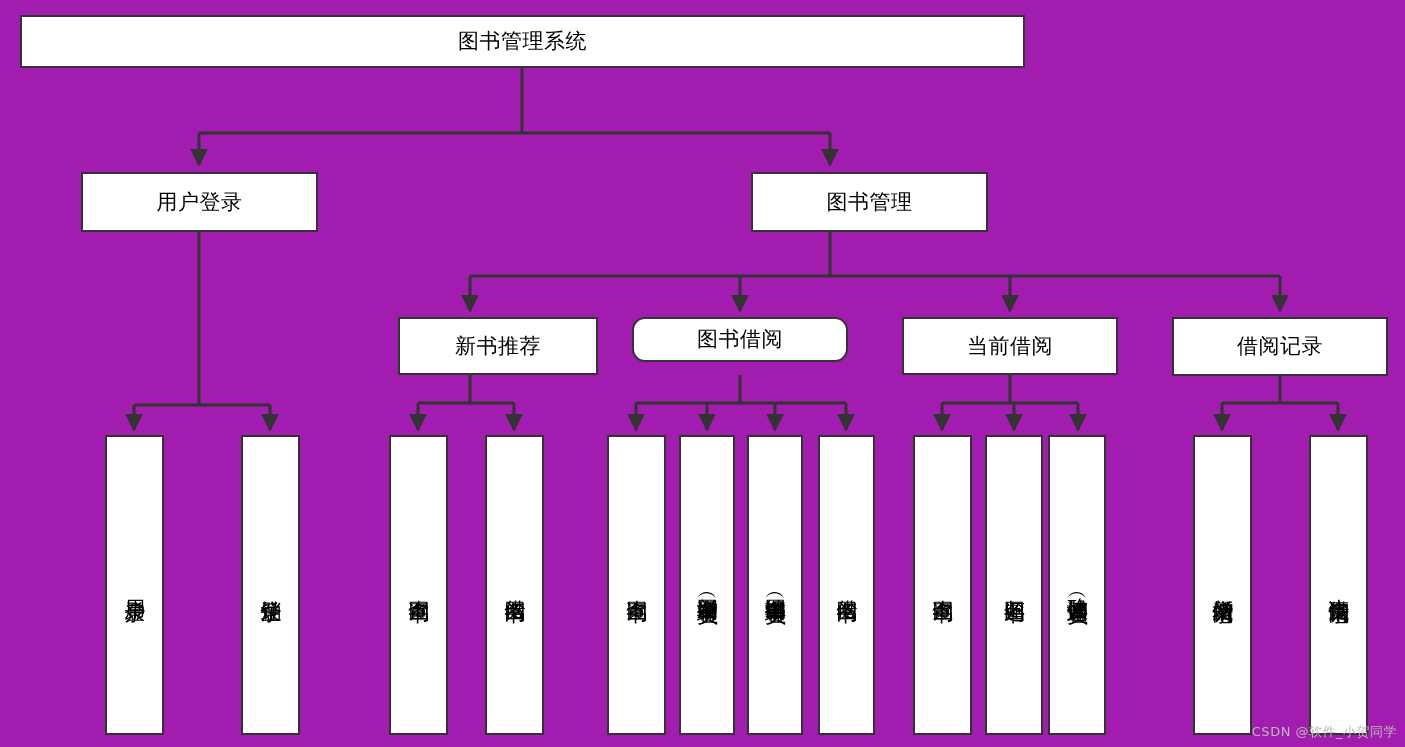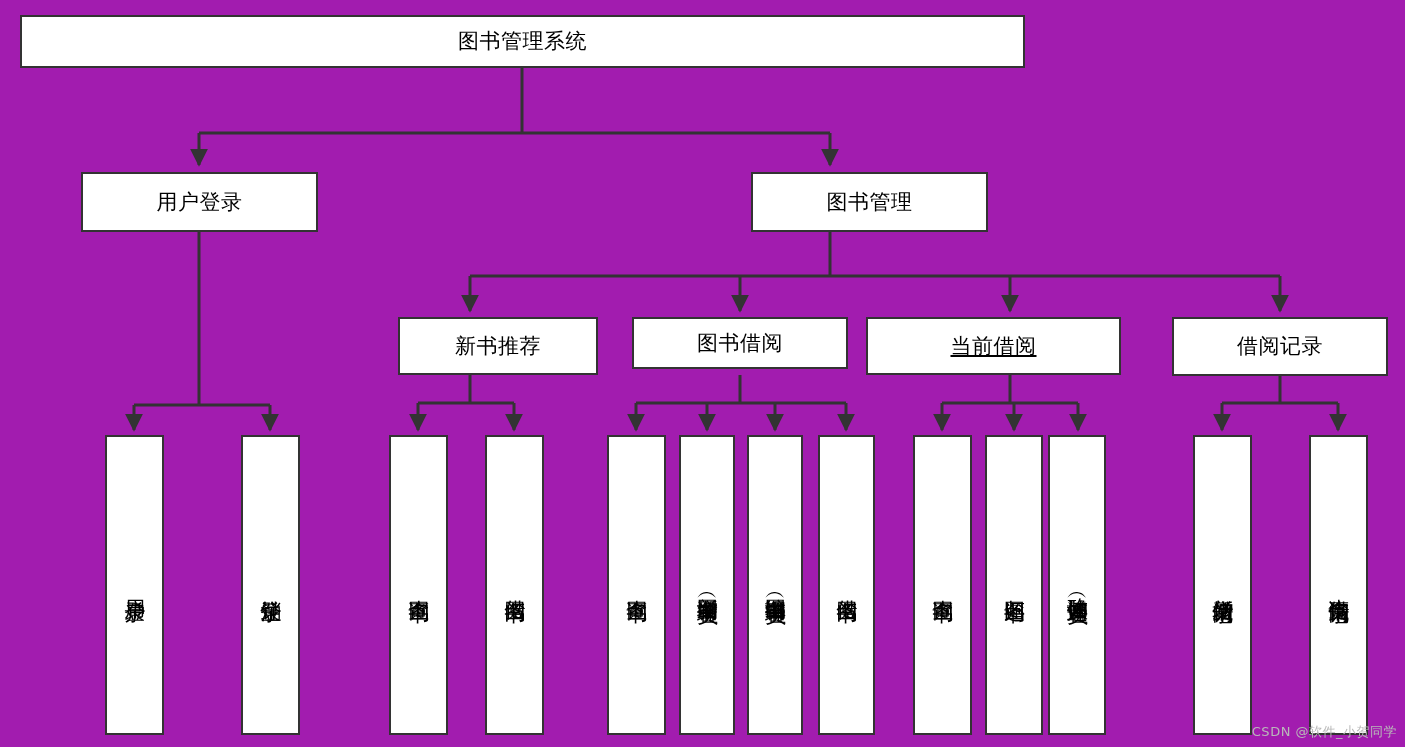--- a/index.html
+++ b/index.html
@@ -125,24 +125,24 @@
   <div class="node horiz" style="left:81px; top:172px; width:237px; height:60px;">
     <span class="nlabel">用户登录</span>
   </div>
   <div class="node horiz" style="left:711px; top:172px; width:237px; height:60px;margin-left:40px;">
     <span class="nlabel">图书管理</span>
   </div>
 
   <div class="node horiz" style="left:362px; top:317px; width:200px; height:58px;margin-left:36px;">
     <span class="nlabel">新书推荐</span>
   </div>
-  <div class="node horiz" style="left:632px; top:317px; width:216px; height:52px;">
+  <div class="node horiz" style="left:632px; top:317px; width:216px; height:45px;border-radius:13px;">
     <span class="nlabel">图书借阅</span>
   </div>
-  <div class="node horiz" style="left:866px; top:317px; width:255px; height:58px;text-decoration:underline;">
+  <div class="node horiz" style="left:902px; top:317px; width:216px; height:58px;">
     <span class="nlabel">当前借阅</span>
   </div>
   <div class="node horiz" style="left:1172px; top:317px; width:216px; height:59px;">
     <span class="nlabel">借阅记录</span>
   </div>
 
   <div class="node vert" style="left:105px; top:435px; width:59px; height:300px;">
     <span class="nlabel">用户登录</span>
   </div>
   <div class="node vert" style="left:241px; top:435px; width:59px; height:300px;">

